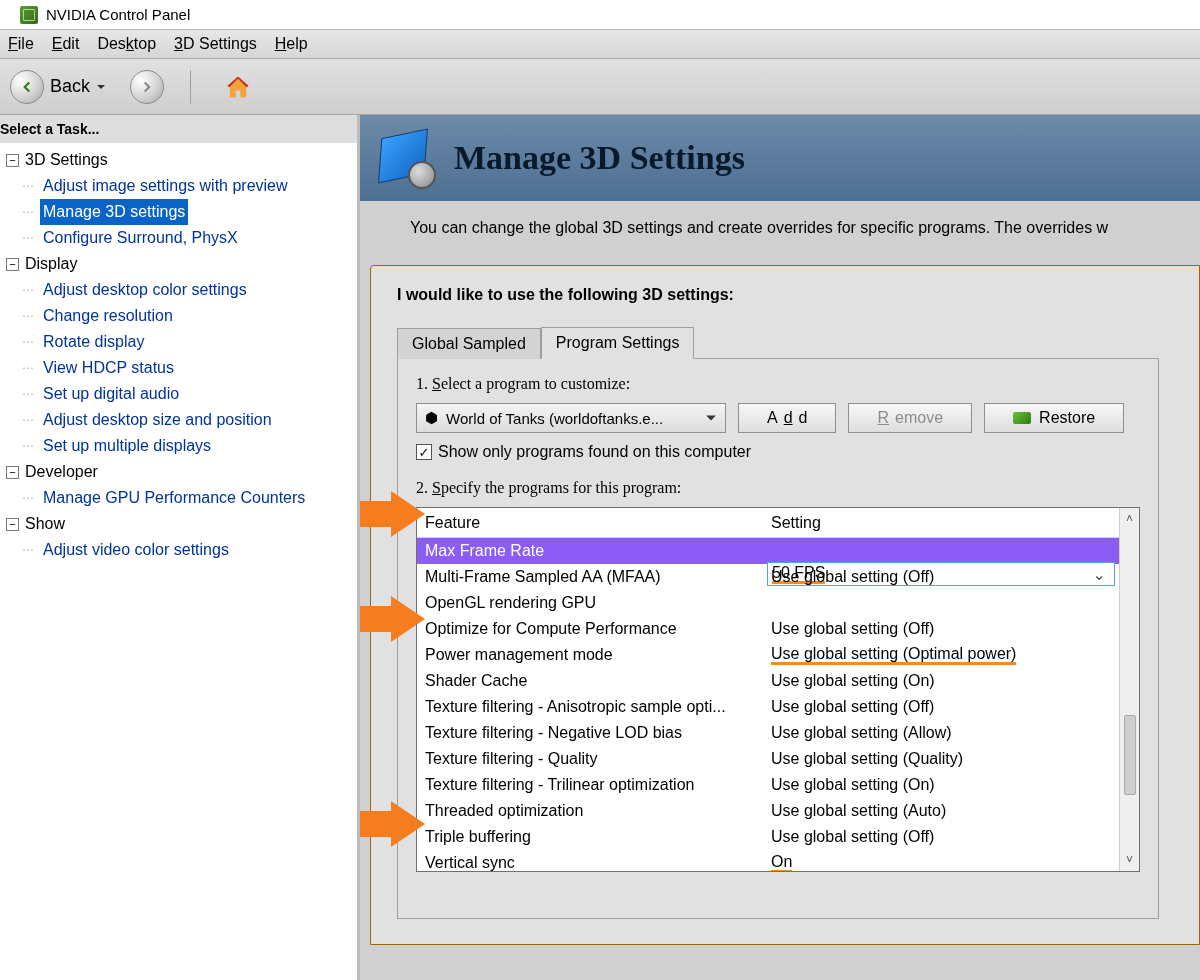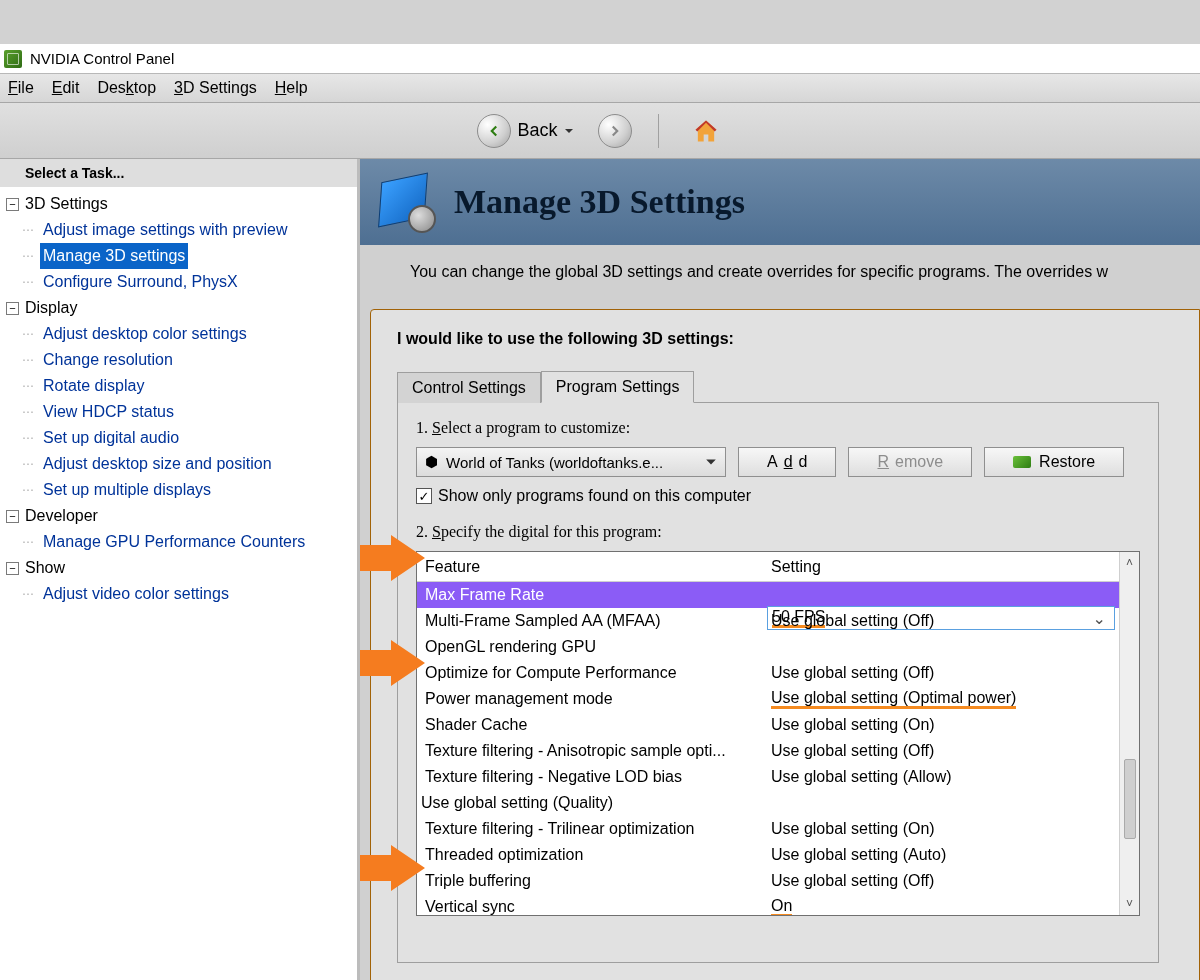--- a/index.html
+++ b/index.html
@@ -1,43 +1,43 @@
 <!DOCTYPE html>
 <html><head>
 <meta charset="utf-8">
 <style>
   * { box-sizing: border-box; }
   html, body { margin:0; padding:0; font-family: "Segoe UI", Tahoma, Arial, sans-serif; font-size:15px; color:#000; }
   body { background:#d2d2d2; width:1200px; height:980px; overflow:hidden; }
 
   
-  .titlebar { height:30px; background:#fff; border-bottom:1px solid #b8b8b8; display:flex; align-items:center; padding:0 4px; gap:8px;margin-top:44px; }
+  .titlebar { height:30px; background:#fff; border-bottom:1px solid #b8b8b8; display:flex; align-items:center; padding:0 20px; gap:8px; }
   .title-icon { width:18px; height:18px; background:linear-gradient(135deg,#5aa02c,#2e6b14); border-radius:2px; position:relative; }
   .title-icon::after { content:""; position:absolute; inset:3px; border:1px solid rgba(255,255,255,.6); border-radius:1px; }
   .titlebar span { font-size:15px; }
 
   
   .menubar { height:29px; background:linear-gradient(#e7e7e7,#d6d6d6); border-bottom:1px solid #a7a7a7; display:flex; align-items:center; padding:0 8px; gap:18px; font-size:16px; }
   .menu-item { cursor:default; }
   .menu-item .ul { text-decoration:underline; }
   
   
-  .toolbar { height:56px; background:linear-gradient(#e0e0e0,#cfcfcf); border-bottom:1px solid #a7a7a7; display:flex; align-items:center; padding:0 10px; gap:24px;justify-content:center; }
+  .toolbar { height:56px; background:linear-gradient(#e0e0e0,#cfcfcf); border-bottom:1px solid #a7a7a7; display:flex; align-items:center; padding:0 10px; gap:24px; }
   .tb-btn { width:34px; height:34px; border-radius:50%; background:radial-gradient(circle at 30% 30%, #fff, #cfcfcf 60%, #9f9f9f); border:1px solid #8d8d8d; display:flex; align-items:center; justify-content:center; }
   .tb-btn svg { width:18px; height:18px; }
   .back-wrap { display:flex; align-items:center; gap:6px; }
   .back-wrap .lbl { font-size:18px; }
   .dropdown-caret { width:10px; height:10px; }
   .toolbar .sep { width:1px; height:34px; background:#a0a0a0; margin:0 6px 0 2px; }
   .home-btn { width:34px; height:34px; display:flex; align-items:center; justify-content:center; }
 
   
   .split { display:flex; height:865px; }
   .sidebar { width:360px; background:#fff; border-right:3px solid #bcbcbc; overflow:hidden; }
-  .side-title { font-size:14px; font-weight:bold; padding:6px 8px 6px 25px; background:#dedede; }
+  .side-title { font-size:14px; font-weight:bold; padding:6px 8px 6px 0; background:#dedede; }
   .tree { padding:4px 0 0 6px; font-size:16px; line-height:26px; color:#003399; }
   .tree .cat { color:#000; }
   .tree .row { display:flex; align-items:center; gap:2px; white-space:nowrap; }
   .tree .exp { width:13px; height:13px; border:1px solid #7a7a7a; background:#fff; color:#000; font-size:11px; line-height:10px; text-align:center; display:inline-block; margin-right:4px; cursor:default; }
   .tree .link { color:#003399; cursor:default; padding:0 3px 0 3px; }
   .tree .link.sel { background:#0a64c8; color:#fff; }
   .tree .kids { padding-left:16px; }
   .tree .kids .row::before { content:"⋯"; color:#b0b0b0; margin-right:3px; font-size:12px; letter-spacing:1px; }
 
   
@@ -210,21 +210,21 @@
           <div class="gear"></div>
       </div>
       <h1>Manage 3D Settings</h1>
     </div>
     <div class="intro">You can change the global 3D settings and create overrides for specific programs. The overrides w</div>
 
     <div class="card">
       <div class="lead">I would like to use the following 3D settings:</div>
 
       <div class="tabs">
-        <div class="tab inactive">Control Settings</div>
+        <div class="tab inactive">Global Sampled</div>
         <div class="tab active">Program Settings</div>
       </div>
 
       <div class="tab-body">
         <div class="step">
           <span>1. </span><span class="ul">S</span><span>elect a program to customize:</span>
         </div>
         <div class="prog-row">
           <div class="combo">
             <span>⬢</span>
@@ -245,21 +245,21 @@
           <div class="btn nv">
               <span>Restore</span>
             </div>
         </div>
         <div class="chk-row">
           <span class="chk">✓</span>
           <span><span>Show only progra</span><span class="ul">m</span><span>s found on this computer</span></span>
         </div>
 
         <div class="step">
-          <span>2. </span><span class="ul">S</span><span>pecify the digital for this program:</span>
+          <span>2. </span><span class="ul">S</span><span>pecify the programs for this program:</span>
         </div>
 
         <div class="tbl-wrap">
           <div class="tbl">
             <div class="tbl-head">
               <div class="col-f">Feature</div>
               <div class="col-s">Setting</div>
             </div>
             <div class="tbl-rows" id="rows">
                 <div class="trow sel">
@@ -290,20 +290,21 @@
                 </div>
                 <div class="trow">
                   <div class="col-f">Texture filtering - Anisotropic sample opti...</div>
                   <div class="col-s">Use global setting (Off)</div>
                 </div>
                 <div class="trow">
                   <div class="col-f">Texture filtering - Negative LOD bias</div>
                   <div class="col-s">Use global setting (Allow)</div>
                 </div>
                 <div class="trow">
+                  <div class="col-f">Texture filtering - Quality</div>
                   <div class="col-s">Use global setting (Quality)</div>
                 </div>
                 <div class="trow">
                   <div class="col-f">Texture filtering - Trilinear optimization</div>
                   <div class="col-s">Use global setting (On)</div>
                 </div>
                 <div class="trow">
                   <div class="col-f">Threaded optimization</div>
                   <div class="col-s">Use global setting (Auto)</div>
                 </div>

